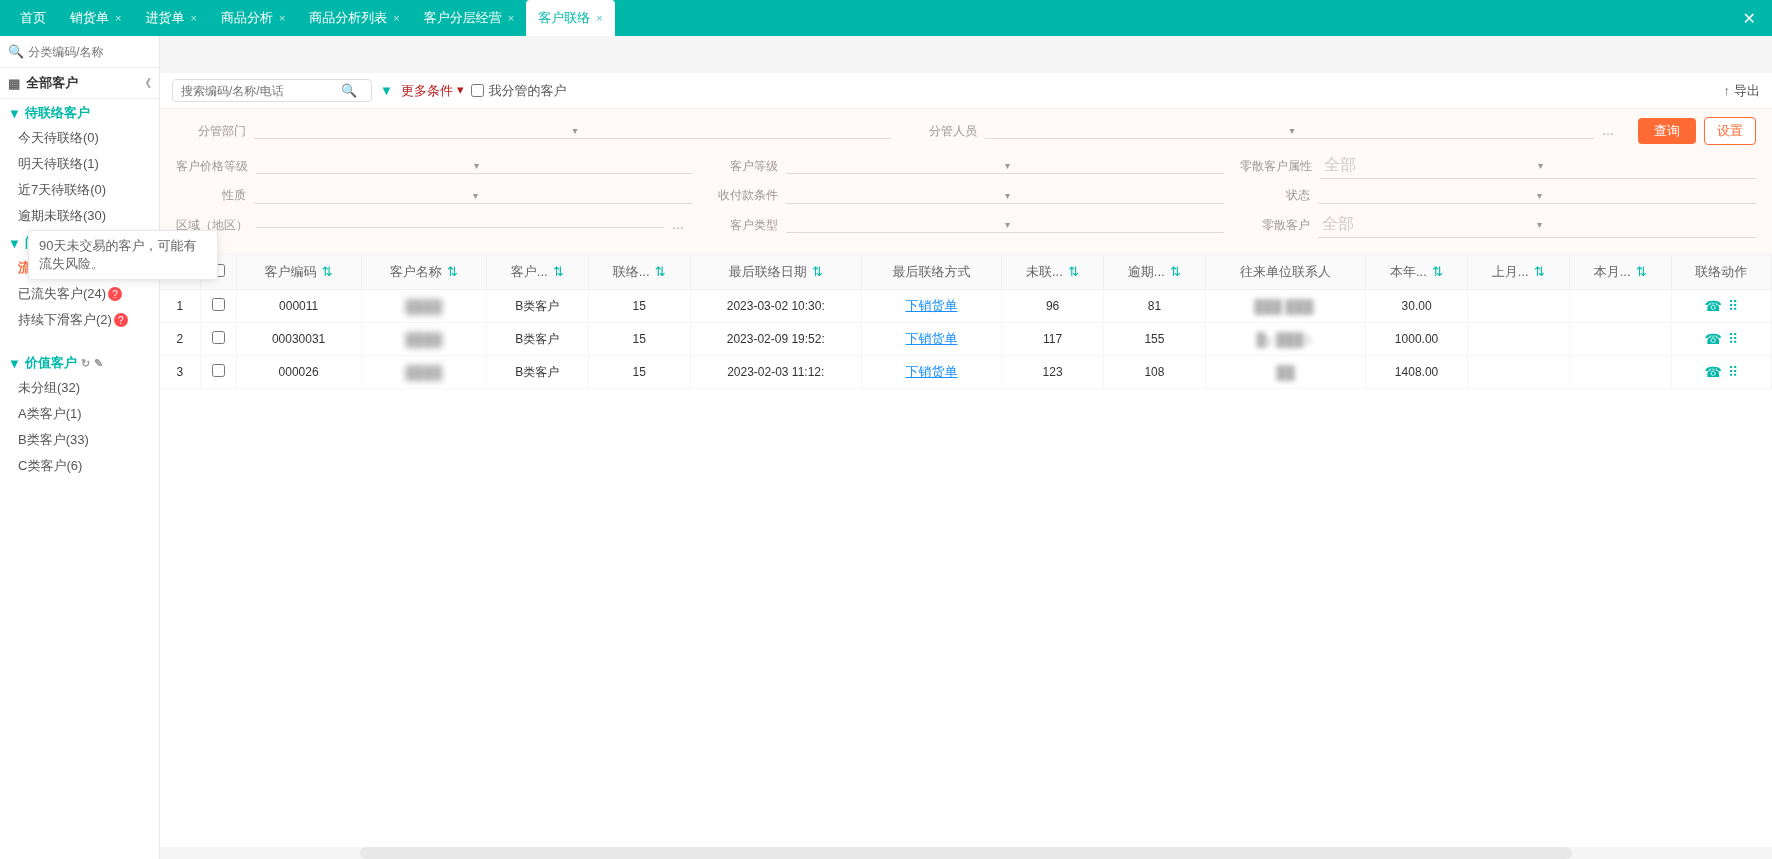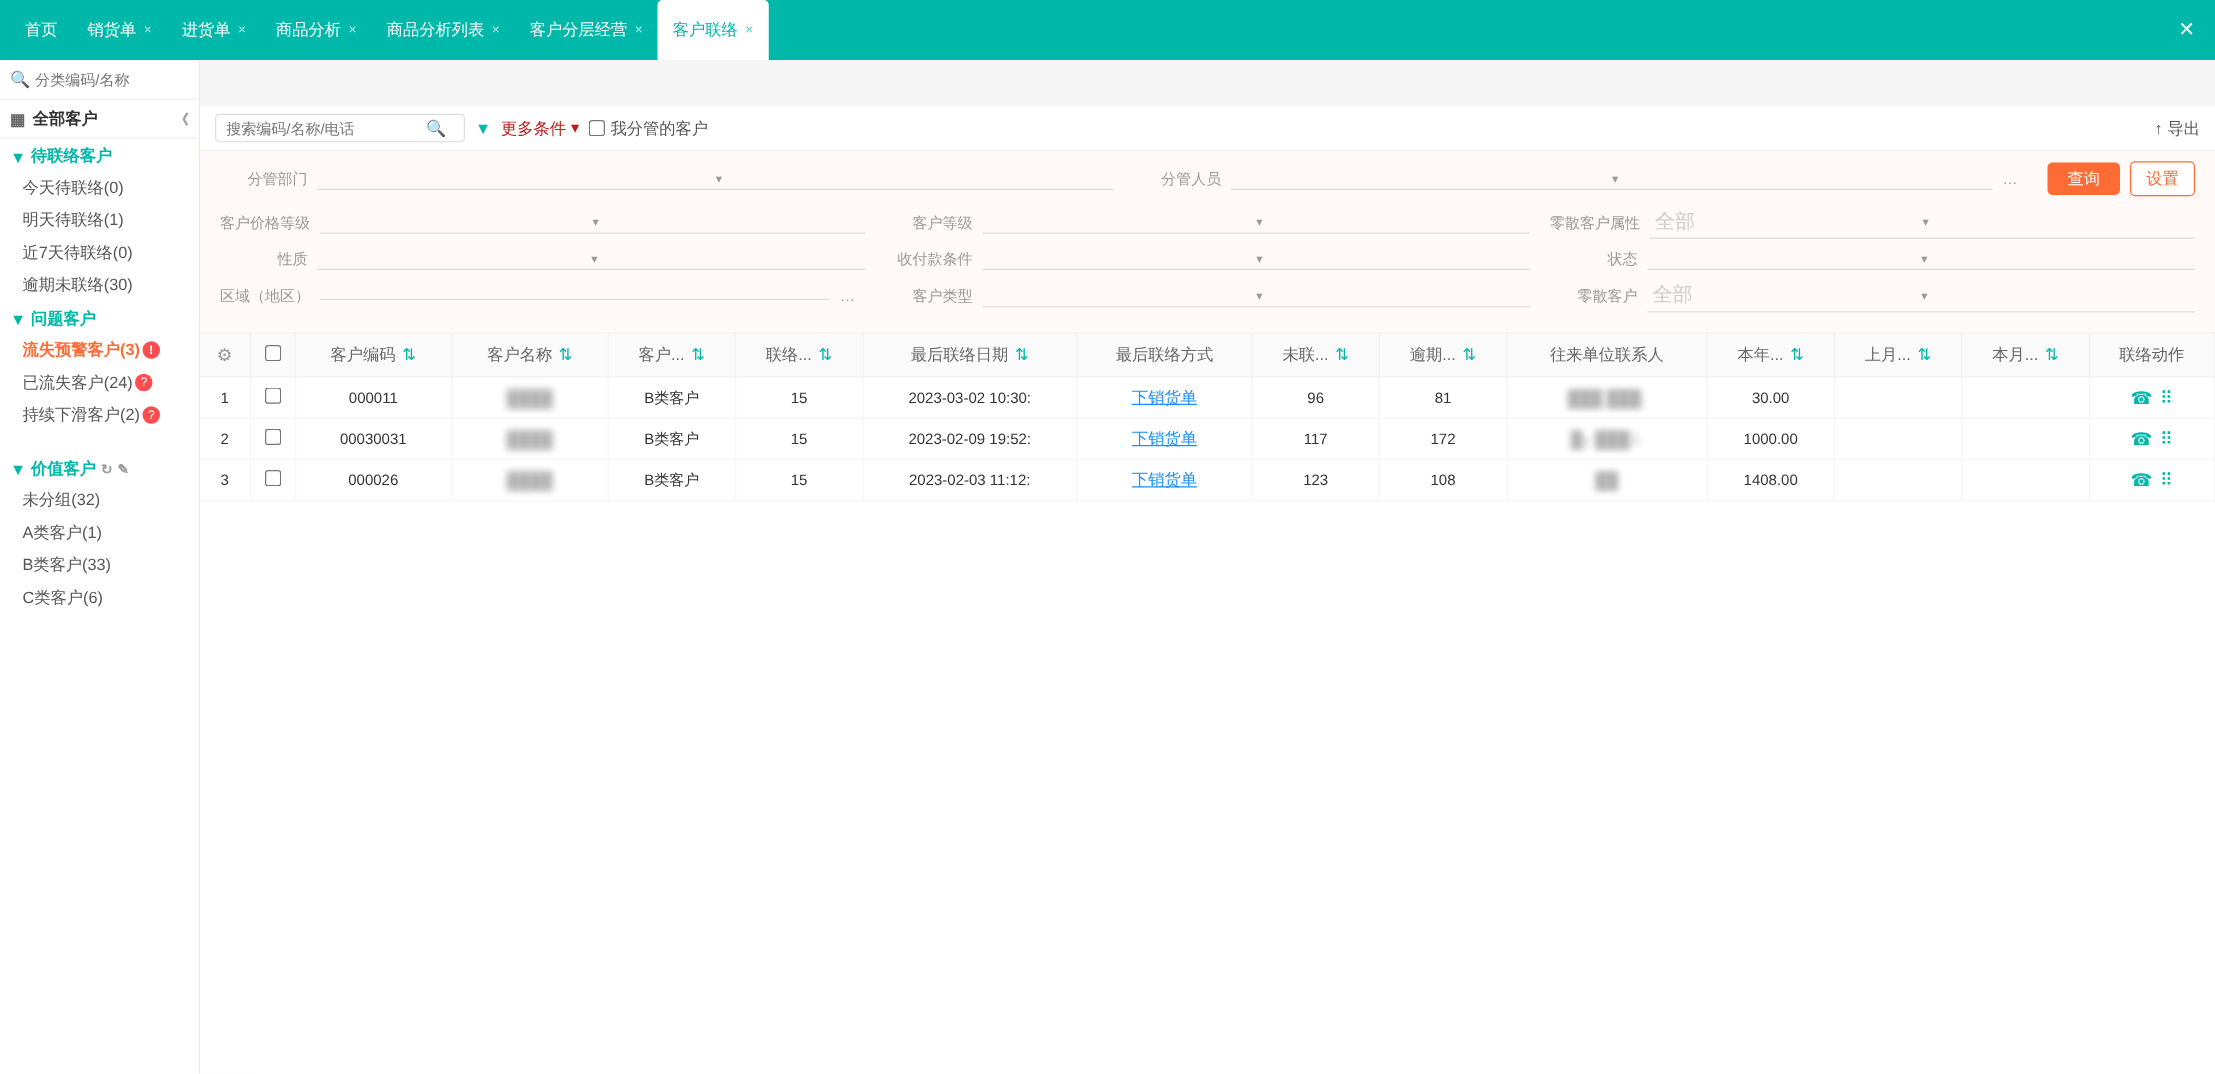--- a/index.html
+++ b/index.html
@@ -1,20 +1,20 @@
 <!DOCTYPE html>
 <html><head>
   <meta charset="utf-8">
   <style>
     * { box-sizing: border-box; margin: 0; padding: 0; font-family: 'Microsoft YaHei', Arial, sans-serif; font-size: 13px; }
     body { background: #f5f5f5; overflow: hidden; width: 1772px; height: 859px; }
     
     
     .top-nav {
-      display: flex; align-items: center; background: #00b8a9; height: 48px;
+      display: flex; align-items: center; background: #00b8a9; height: 36px;
       padding: 0 8px; color: white;
     }
     .top-nav .nav-item {
       display: flex; align-items: center; padding: 0 12px; height: 100%;
       color: white; cursor: pointer; white-space: nowrap; font-size: 13px;
     }
     .top-nav .nav-item.active {
       background: white; color: #00b8a9; border-radius: 4px 4px 0 0;
     }
     .top-nav .nav-item .close-x {
@@ -244,20 +244,23 @@
     </div>
     <div class="sidebar-item">
       <span>已流失客户(24)</span>
       <span class="badge">?</span>
     </div>
     <div class="sidebar-item">
       <span>持续下滑客户(2)</span>
       <span class="badge">?</span>
     </div>
 
+    <div class="tooltip-box">
+      <span>90天未交易的客户，可能有流失风险。</span>
+    </div>
 
     <div class="sidebar-group-label" style="margin-top: 16px;">
       <span class="arrow">▼</span>
       <span>价值客户</span>
       <span style="margin-left:4px; color:#999; font-size:11px; cursor:pointer;">↻</span>
       <span style="margin-left:4px; color:#999; font-size:11px; cursor:pointer;">✎</span>
     </div>
     <div class="sidebar-item">
       <span>未分组(32)</span>
     </div>
@@ -493,21 +496,21 @@
     <td>
       <span style="color:transparent;text-shadow:0 0 6px rgba(0,0,0,0.3);">████</span>
     </td>
     <td>B类客户</td>
     <td>15</td>
     <td>2023-02-09 19:52:</td>
     <td>
       <span class="link-text">下销货单</span>
     </td>
     <td>117</td>
-    <td>172</td>
+    <td>155</td>
     <td>
       <span style="color:transparent;text-shadow:0 0 5px rgba(0,0,0,0.3);">█y ███3.</span>
     </td>
     <td>1000.00</td>
     <td></td>
     <td></td>
     <td>
       <div class="action-icons">
         <span class="action-icon" title="联络">☎</span>
         <span class="action-icon" title="更多">⠿</span>

